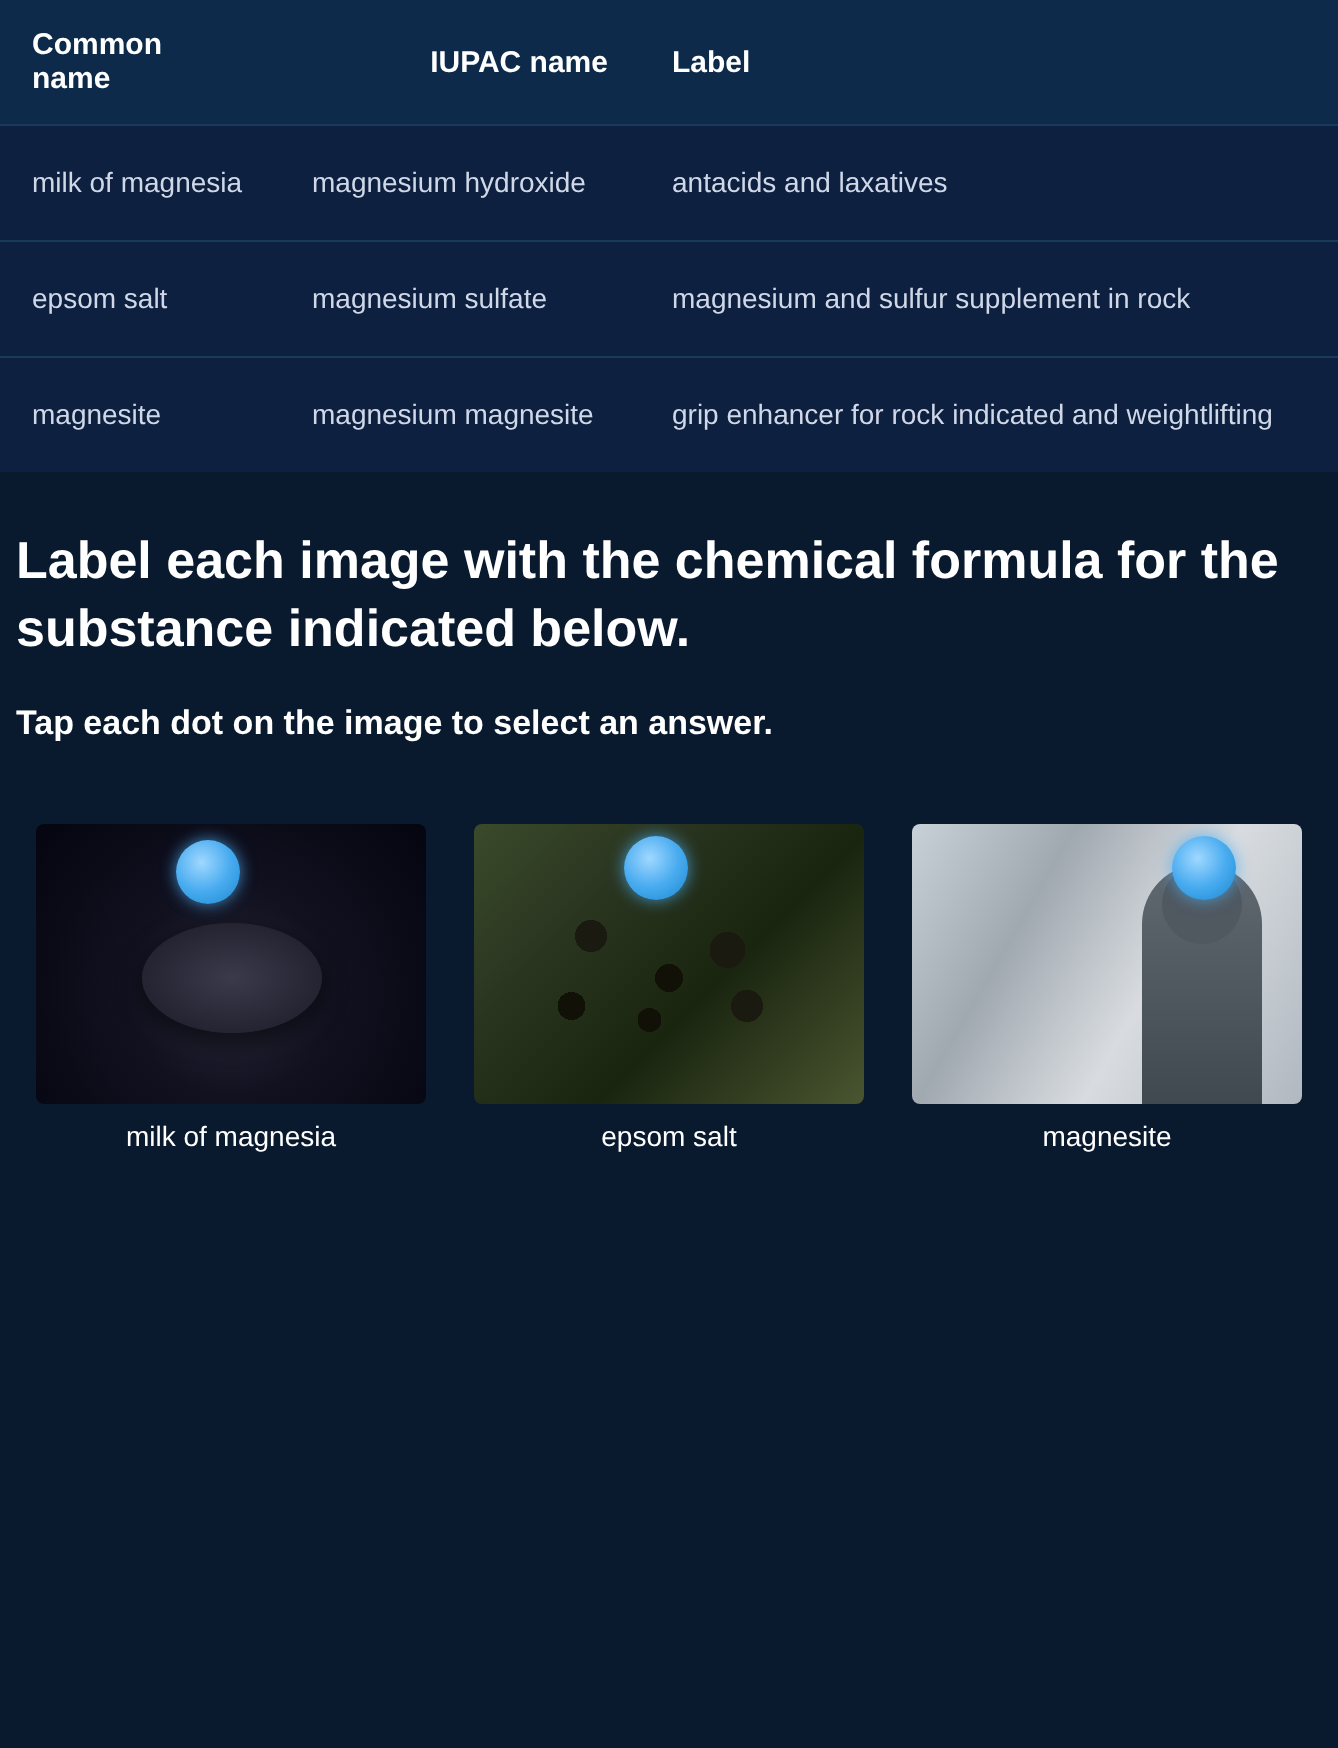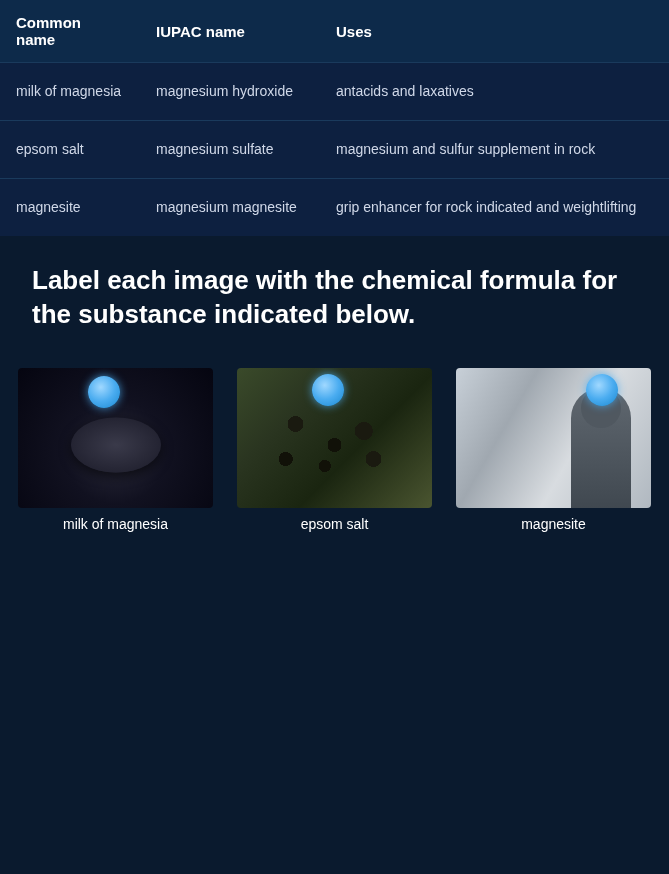--- a/index.html
+++ b/index.html
@@ -31,42 +31,42 @@
     thead th {
       padding: 14px 16px;
       text-align: left;
       font-size: 15px;
       font-weight: bold;
       color: #ffffff;
       border-bottom: 1px solid #1a3a5c;
     }
 
     thead th:first-child { width: 140px; }
-    thead th:nth-child(2) { width: 180px; }
+    thead th:nth-child(2) { width: 180px; text-align: right; }
     thead th:nth-child(3) { }
 
     tbody tr {
       border-bottom: 1px solid #1a3a5c;
     }
 
     tbody tr:last-child {
       border-bottom: none;
     }
 
     tbody td {
       padding: 18px 16px;
       font-size: 14px;
       color: #d0d8e8;
       vertical-align: top;
       line-height: 1.5;
     }
 
     
     .instruction-section {
-      padding: 28px 20px 16px 32px;
+      padding: 28px 20px 16px 8px;
       background-color: #0a1a2e;
     }
 
     .instruction-label {
       font-size: 26px;
       font-weight: bold;
       color: #ffffff;
       line-height: 1.3;
       margin-bottom: 20px;
     }
@@ -193,21 +193,21 @@
   </style>
 </head>
 <body>
 
 <div class="table-section">
   <table>
     <thead>
       <tr>
         <th>Common name</th>
         <th>IUPAC name</th>
-        <th>Uses</th>
+        <th>Label</th>
       </tr>
     </thead>
     <tbody>
       <tr>
         <td>milk of magnesia</td>
         <td>magnesium hydroxide</td>
         <td>antacids and laxatives</td>
       </tr>
       <tr>
         <td>epsom salt</td>
@@ -218,20 +218,21 @@
         <td>magnesite</td>
         <td>magnesium magnesite</td>
         <td>grip enhancer for rock indicated and weightlifting</td>
       </tr>
     </tbody>
   </table>
 </div>
 
 <div class="instruction-section">
   <p class="instruction-label">Label each image with the chemical formula for the substance indicated below.</p>
+  <p class="tap-instruction">Tap each dot on the image to select an answer.</p>
 </div>
 
 <div class="images-section">
 
   <div class="image-item">
     <div class="image-wrapper">
       <div class="img-milk"></div>
       <div class="dot dot-milk"></div>
     </div>
     <span class="image-caption">milk of magnesia</span>

